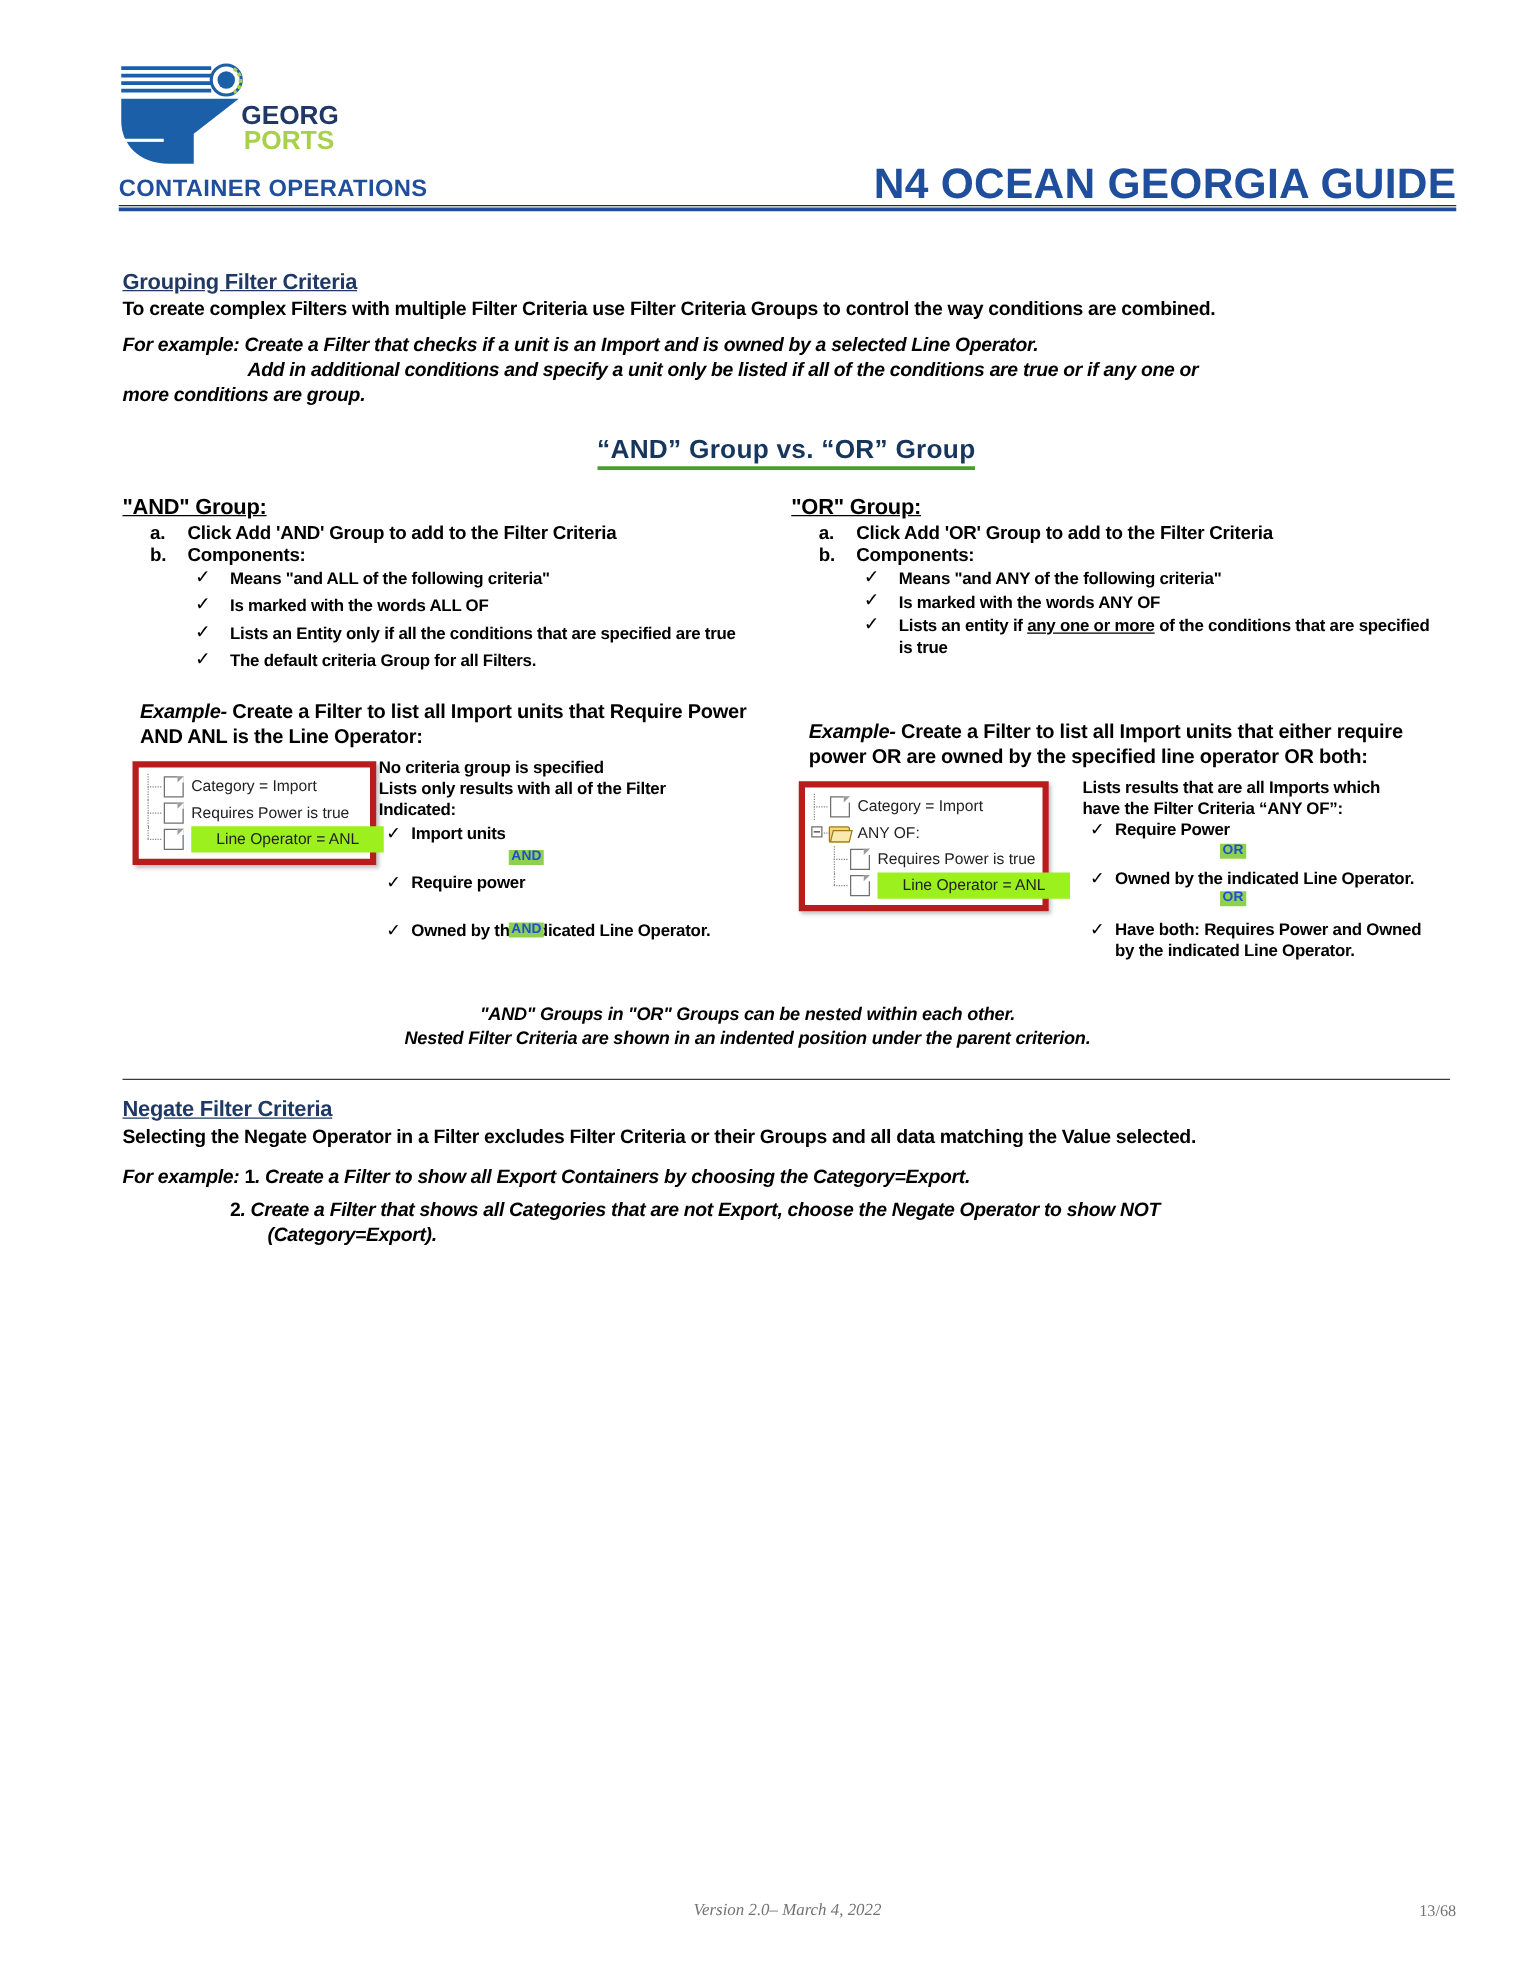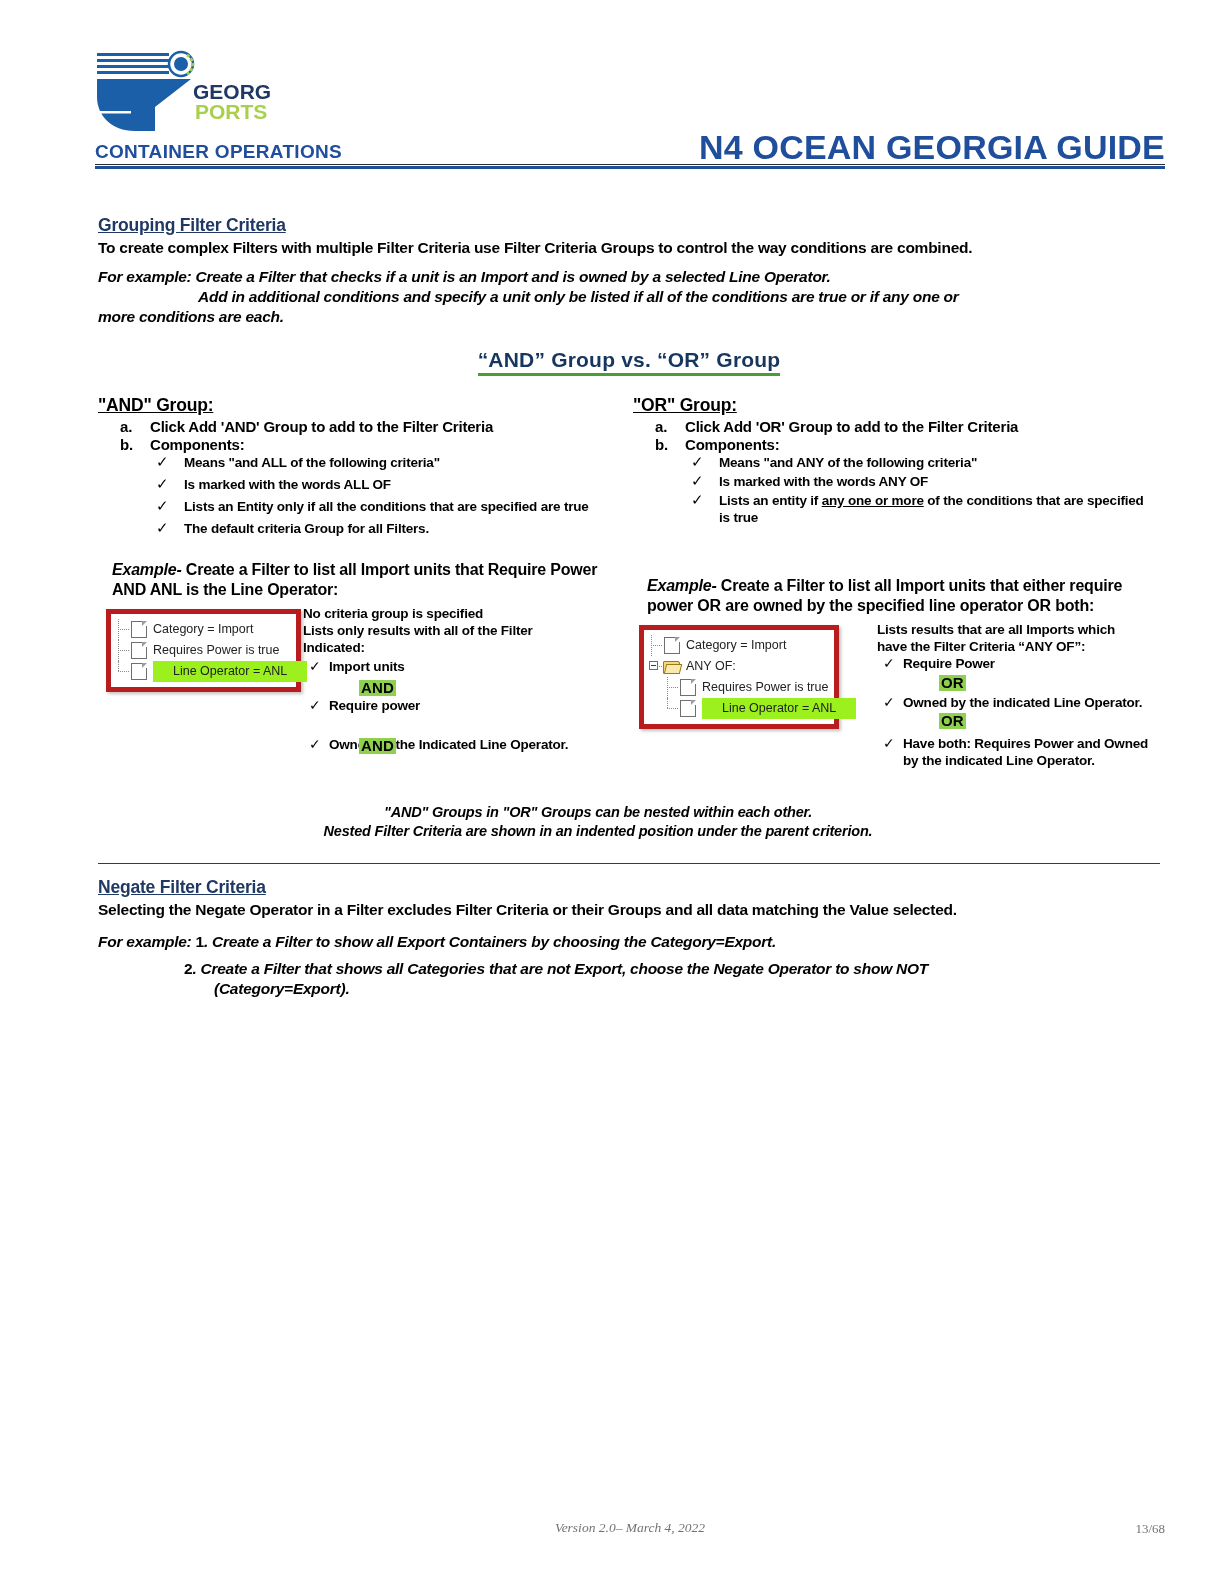--- a/index.html
+++ b/index.html
@@ -317,38 +317,39 @@
   
   .notes {
     position: absolute;
     top: -4px;
     font-size: 13.5px;
     font-weight: bold;
     line-height: 1.26;
     letter-spacing: -0.2px;
   }
   .notes-left  { left: 205px; width: 268px; }
-  .notes-right { left: 244px; width: 275px; }
+  .notes-right { left: 233px; width: 275px; }
 
   .notes .check-item {
     padding-left: 26px;
     font-size: 13.5px;
     margin-bottom: 4px;
   }
   .notes .check-mark { left: 6px; top: -1px; font-size: 14px; }
 
   .badge {
     position: absolute;
-    font-size: 15px;
-    font-weight: bold;
-    color: #000000;
+    font-size: 11px;
+    font-weight: bold;
+    color: #1d4ed8;
     background: #8fd14f;
     padding: 0 2px;
     letter-spacing: 0.2px;
     line-height: 1.05;
+    margin-left: 48px;
   }
 
   
   .nest-note {
     position: absolute;
     left: 0;
     top: 588px;
     width: 1000px;
     text-align: center;
     font-size: 14.5px;
@@ -439,21 +440,21 @@
     <div class="header-rule-thin"></div>
     <div class="header-rule-thick"></div>
   </div>
 
   <div class="content">
 
     <h2 class="section-head">Grouping Filter Criteria</h2>
     <p class="body-line">To create complex Filters with multiple Filter Criteria use Filter Criteria Groups to control the way conditions are combined.</p>
     <p class="body-italic" style="margin-top:9px;">For example:  Create a Filter that checks if a unit is an Import and is owned by a selected Line Operator.</p>
     <p class="body-italic indent-1">Add in additional conditions and specify a unit only be listed if all of the conditions are true or if any one or</p>
-    <p class="body-italic">more conditions are each.</p>
+    <p class="body-italic">more conditions are group.</p>
 
     <div class="vs-banner">
       <span>“AND” Group    vs.   “OR” Group</span>
     </div>
 
     <div class="cols">
 
       <div class="col col-left">
         <div class="group-head">"AND" Group:</div>
 

